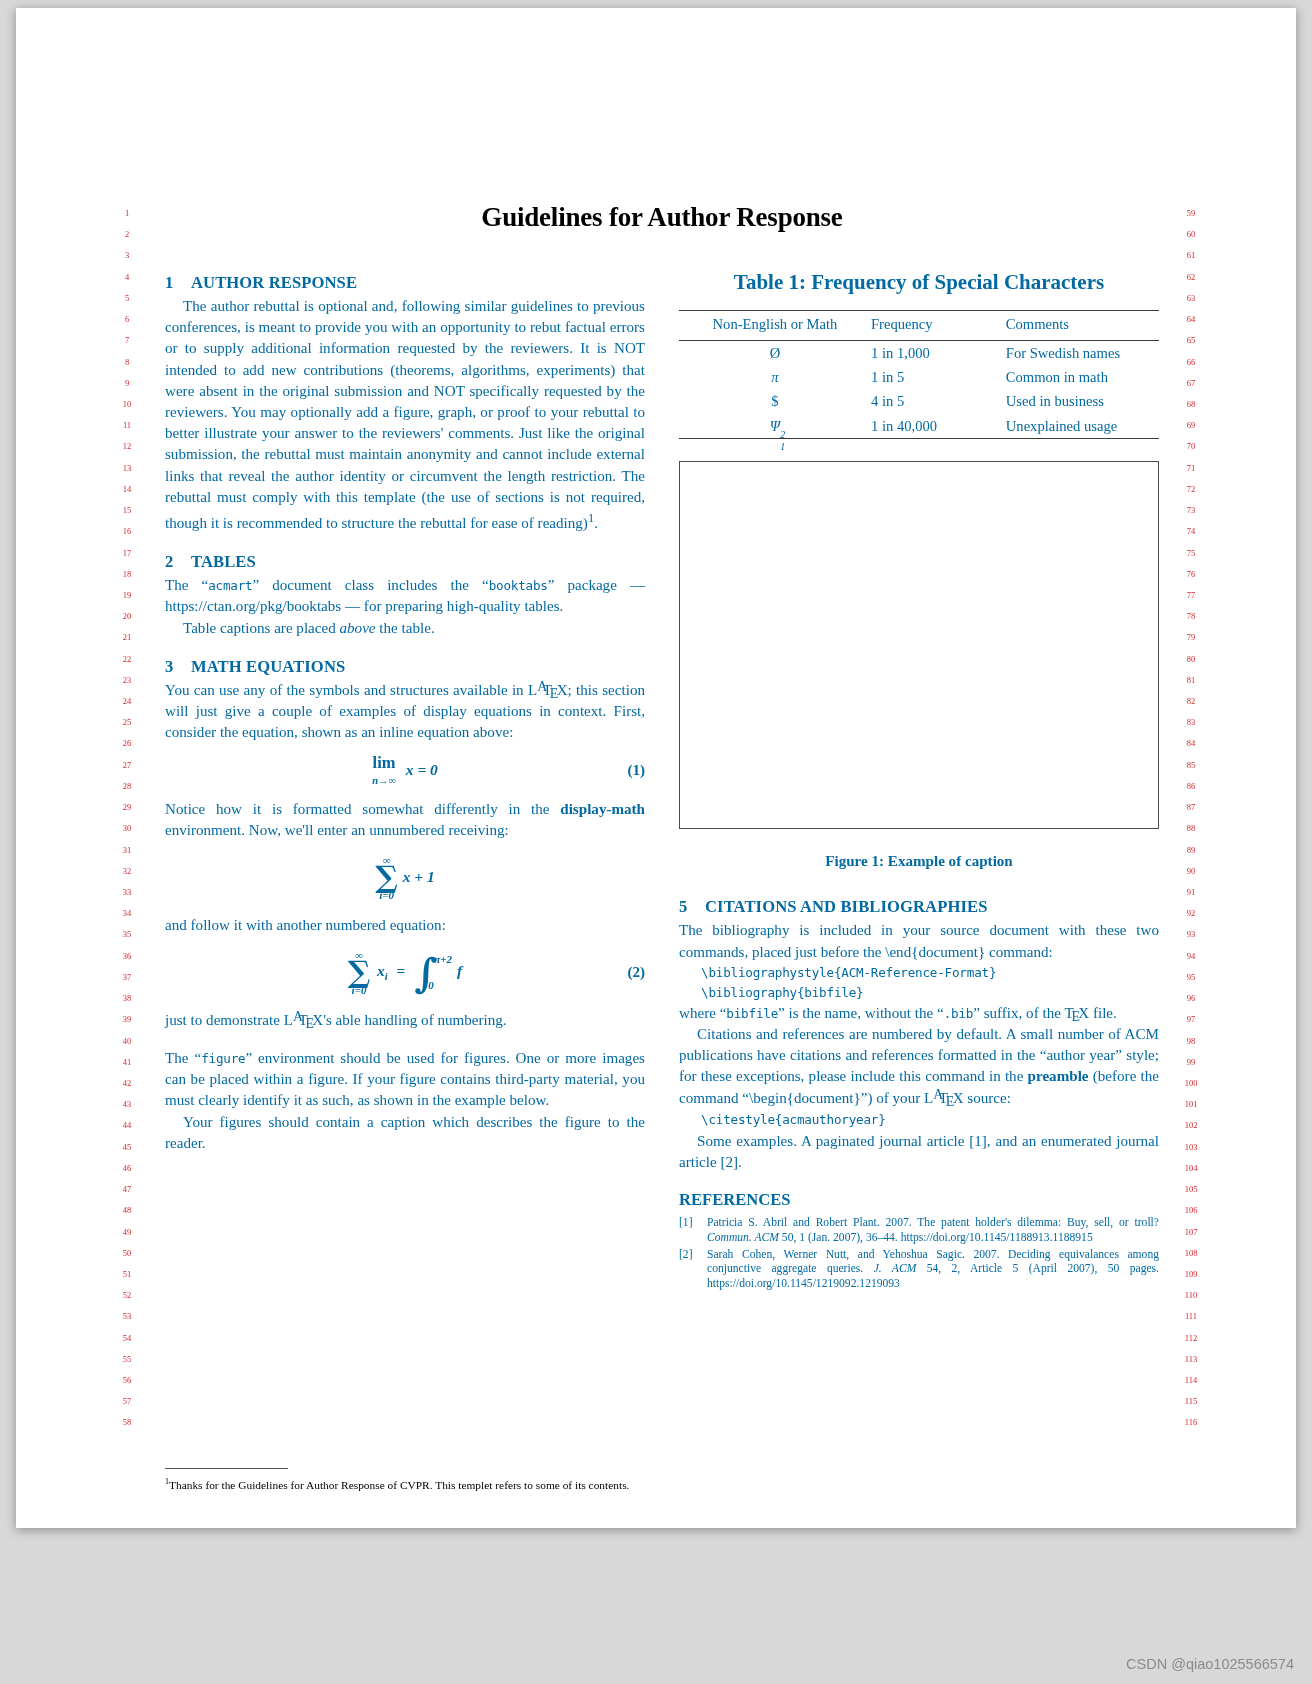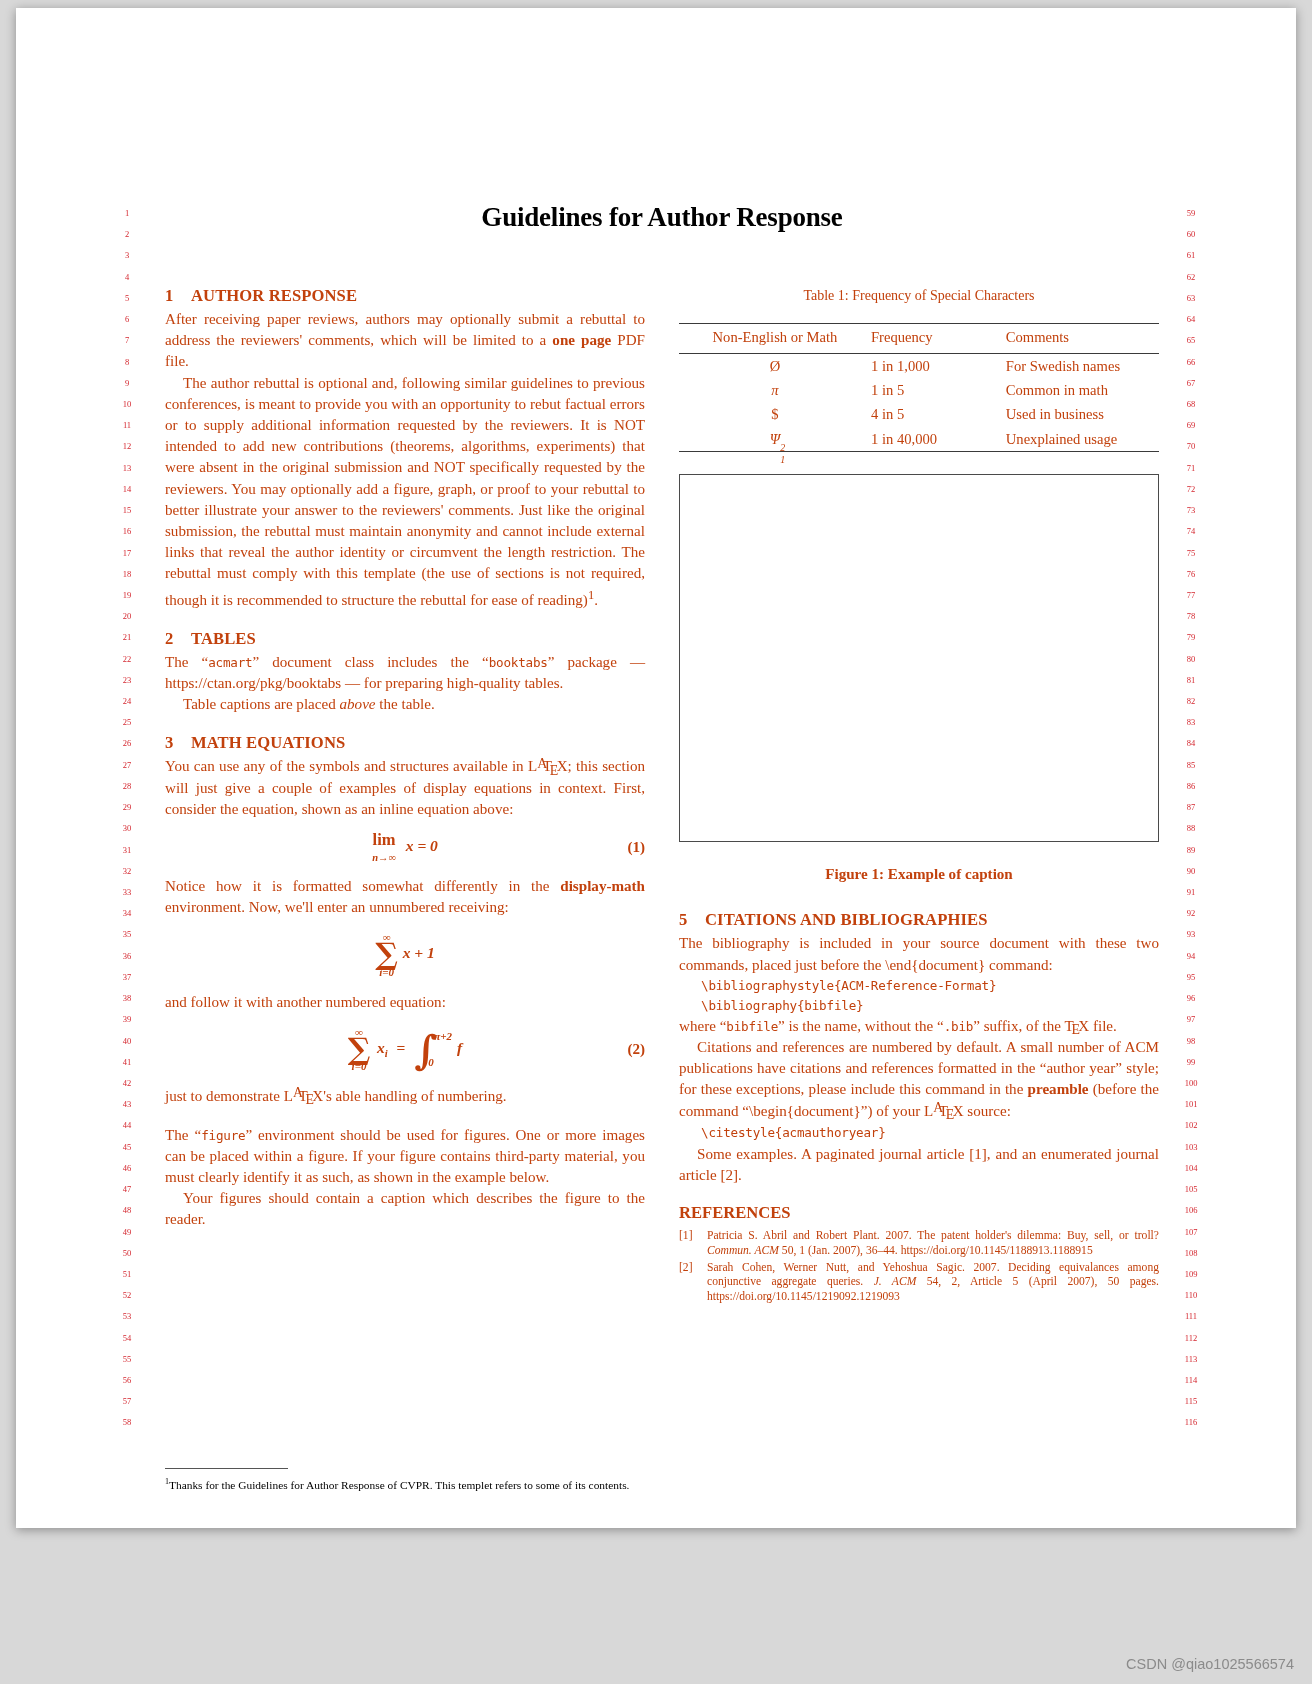--- a/index.html
+++ b/index.html
@@ -59,26 +59,26 @@
     text-align: center;
     font-size: 27px;
     font-weight: bold;
     letter-spacing: -0.2px;
     color: #000;
   }
 
   
   .col {
     position: absolute;
-    top: 249px;
+    top: 236px;
     width: 480px;
     font-size: 15.1px;
     line-height: 21.2px;
     text-align: justify;
-    color: #c2410c;
+    color: #0369a1;
   }
   .col.left  { left: 113px; }
   .col.right { left: 627px; }
 
   h2.sec {
     font-size: 16.6px;
     font-weight: bold;
     margin: 0 0 2px 0;
     line-height: 22px;
     letter-spacing: 0.1px;
@@ -159,22 +159,22 @@
     width: 123px;
     height: 1px;
     background: #555;
     margin-bottom: 6px;
   }
   .footnote sup { font-size: 8px; }
 
   
   .tablecap {
     text-align: center;
-    font-weight: normal;
-    font-size: 14px;
+    font-weight: bold;
+    font-size: 21px;
     margin-bottom: 17px;
   }
   table.booktabs {
     width: 100%;
     border-collapse: collapse;
     font-size: 14.6px;
   }
   table.booktabs th {
     font-weight: normal;
     padding: 3px 0 5px 0;
@@ -365,21 +365,20 @@
         <div>116</div>
       </div>
 
     <div class="doc-title">Guidelines for Author Response</div>
 
     <div class="col left">
 
       <h2 class="sec">
         <span class="num">1</span><span>AUTHOR RESPONSE</span>
       </h2>
-      <p><span>After receiving paper reviews, authors may optionally submit a rebuttal to address the reviewers' comments, which will be limited to a </span><span class="bold">one page</span><span> PDF file.</span></p>
       <p class="ind"><span>The author rebuttal is optional and, following similar guidelines to previous conferences, is meant to provide you with an opportunity to rebut factual errors or to supply additional information requested by the reviewers. It is NOT intended to add new contributions (theorems, algorithms, experiments) that were absent in the original submission and NOT specifically requested by the reviewers. You may optionally add a figure, graph, or proof to your rebuttal to better illustrate your answer to the reviewers' comments. Just like the original submission, the rebuttal must maintain anonymity and cannot include external links that reveal the author identity or circumvent the length restriction. The rebuttal must comply with this template (the use of sections is not required, though it is recommended to structure the rebuttal for ease of reading)</span><sup>1</sup><span>.</span></p>
 
       <div class="spacer-sec"></div>
       <h2 class="sec">
         <span class="num">2</span><span>TABLES</span>
       </h2>
       <p><span>The “</span><span class="tt">acmart</span><span>” document class includes the “</span><span class="tt">booktabs</span><span>” package — https://ctan.org/pkg/booktabs — for preparing high-quality tables.</span></p>
       <p class="ind"><span>Table captions are placed </span><span class="ital">above</span><span> the table.</span></p>
 
       <div class="spacer-sec"></div>

